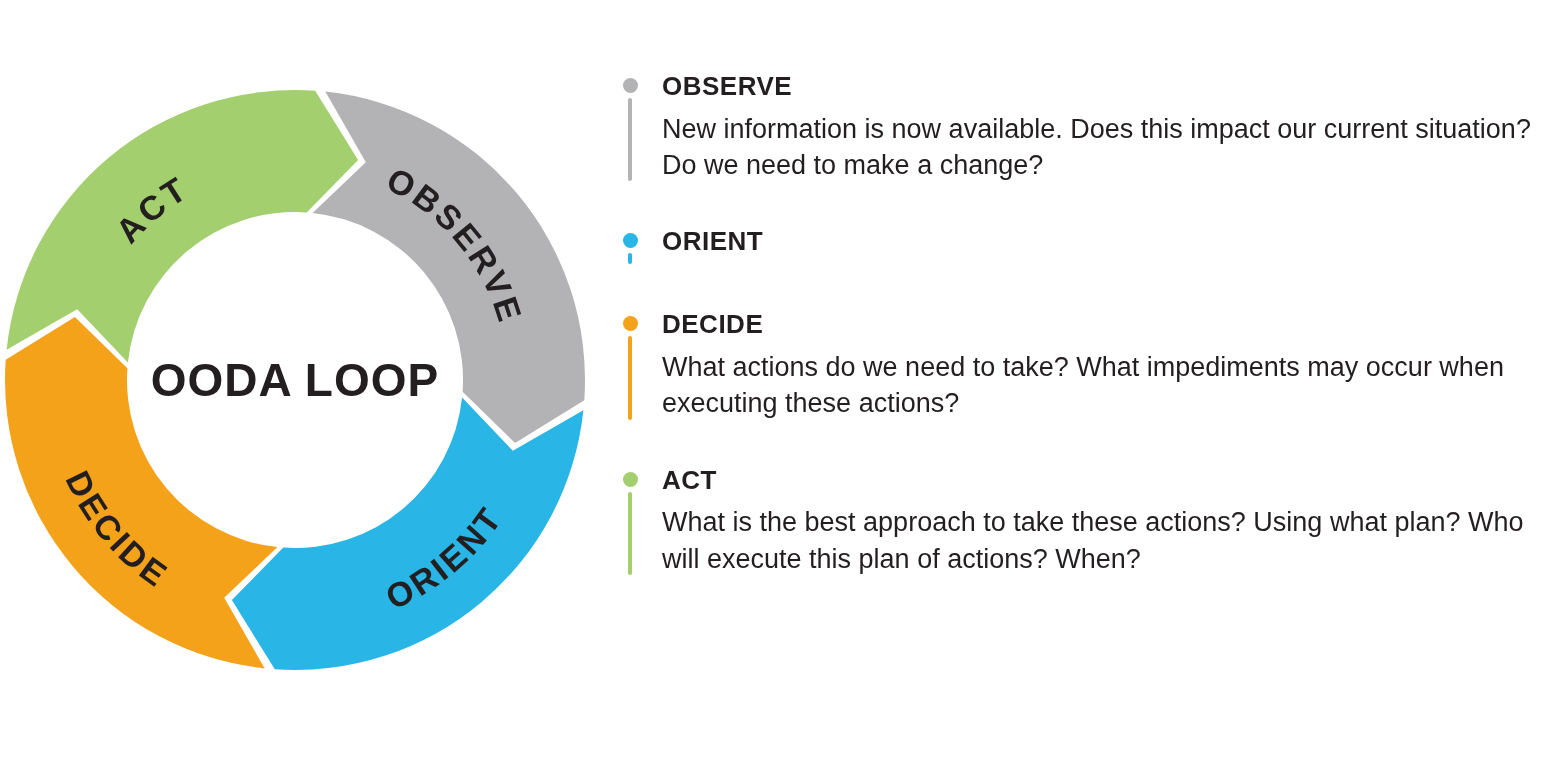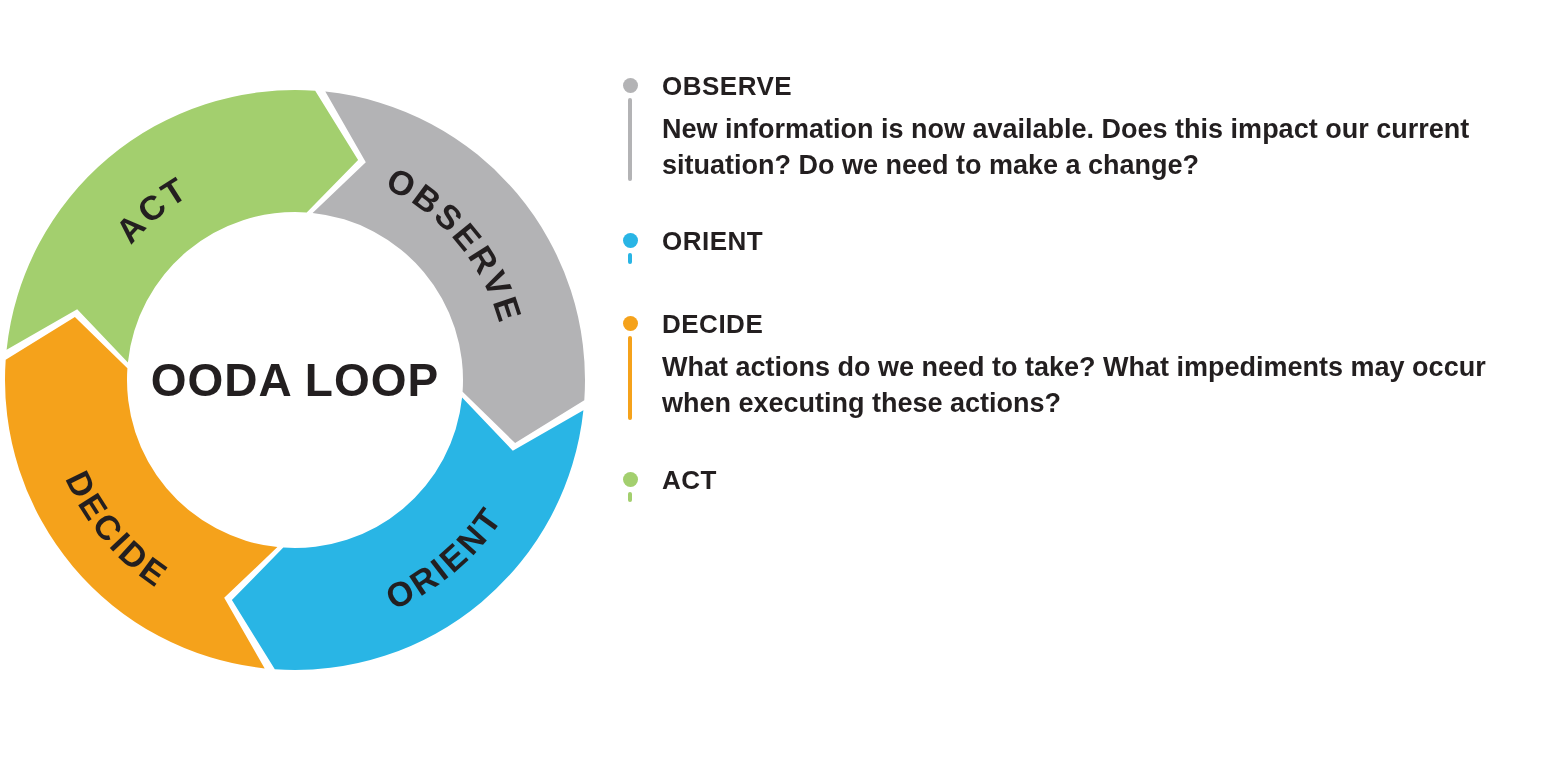--- a/index.html
+++ b/index.html
@@ -71,21 +71,21 @@
   }
   .legend-title {
     font-size: 26px;
     font-weight: bold;
     letter-spacing: 0.5px;
     line-height: 1.1;
     margin: 0 0 10px 0;
   }
   .legend-desc {
     font-size: 27px;
-    font-weight: bold;
+    font-weight: normal;
     line-height: 1.35;
     margin: 0;
     max-width: 905px;
   }
 </style>
 </head>
 <body style="background-color: rgb(255, 255, 255); color: rgb(35, 31, 32);">
 
 <div class="stage">
 
@@ -155,17 +155,18 @@
       </div>
     </div>
 
     <div class="legend-item">
       <div class="legend-marker">
         <div class="legend-dot" style="background-color: rgb(163, 207, 110);"></div>
         <div class="legend-line" style="background-color: rgb(163, 207, 110);"></div>
       </div>
       <div class="legend-text">
         <h3 class="legend-title">ACT</h3>
+        <p class="legend-desc">What is the best approach to take these actions? Using what plan? Who will execute this plan of actions? When?</p>
       </div>
     </div>
 
   </div>
 </div>
 
 </body></html>

